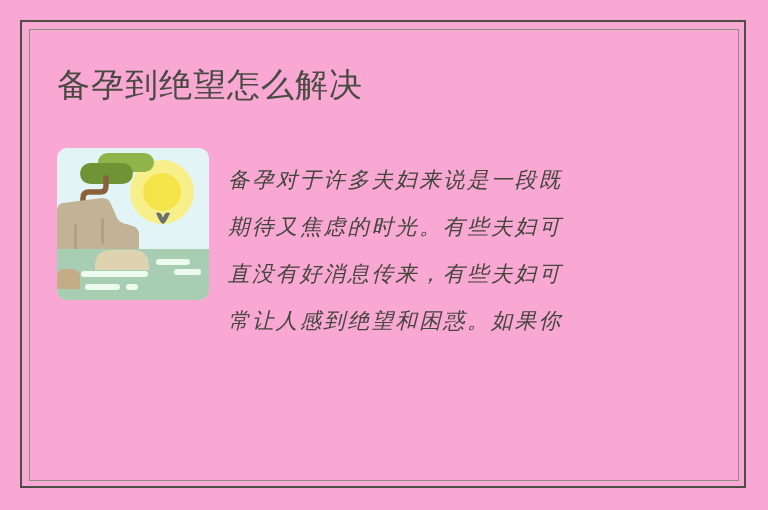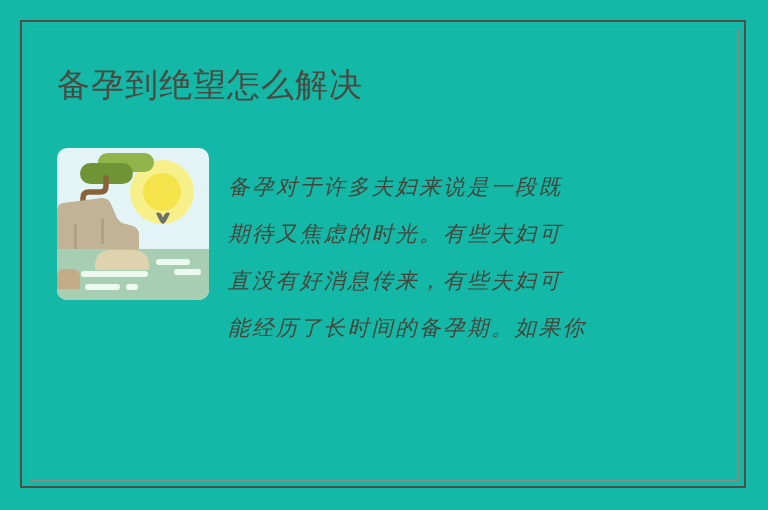--- a/index.html
+++ b/index.html
@@ -13,21 +13,21 @@
     font-family: "Liberation Sans", sans-serif;
     overflow: hidden;
   }
 
   
   .page {
     position: absolute;
     left: 0; top: 0;
     width: 768px;
     height: 510px;
-    background: #14b8a6;
+    background: #f9a8d4;
   }
   .frame-outer {
     position: absolute;
     left: 20px;  top: 20px;
     width: 726px; height: 468px;
     border: 2px solid #4e4e44;
     box-sizing: border-box;
   }
   .frame-inner {
     position: absolute;
@@ -59,21 +59,21 @@
     top: 148px;
     width: 152px;
     height: 152px;
   }
   .illus-wrap svg { display: block; }
 
   
   .body-text {
     position: absolute;
     left: 228px;
-    top: 163px;
+    top: 156px;
     width: 420px;
   }
   .body-line {
     font-size: 21.5px;
     line-height: 47px;
     letter-spacing: 2.4px;
     color: #45453c;
     font-family: "DejaVu Serif", "Liberation Serif", serif;
     font-style: italic;
     white-space: nowrap;
@@ -128,16 +128,16 @@
 
         <path d="M99 65 Q104 63 106 70 Q108 63 113 65 Q109 75 106 76 Q103 75 99 65 Z" fill="#6b7168"></path>
       </g>
     </svg>
   </div>
 
   <div class="body-text">
     <div class="body-line">备孕对于许多夫妇来说是一段既</div>
     <div class="body-line">期待又焦虑的时光。有些夫妇可</div>
     <div class="body-line">直没有好消息传来，有些夫妇可</div>
-    <div class="body-line">能经历了长时间的备孕期。如果你</div>
+    <div class="body-line">常让人感到绝望和困惑。如果你</div>
   </div>
 
 </div>
 
 </body></html>

